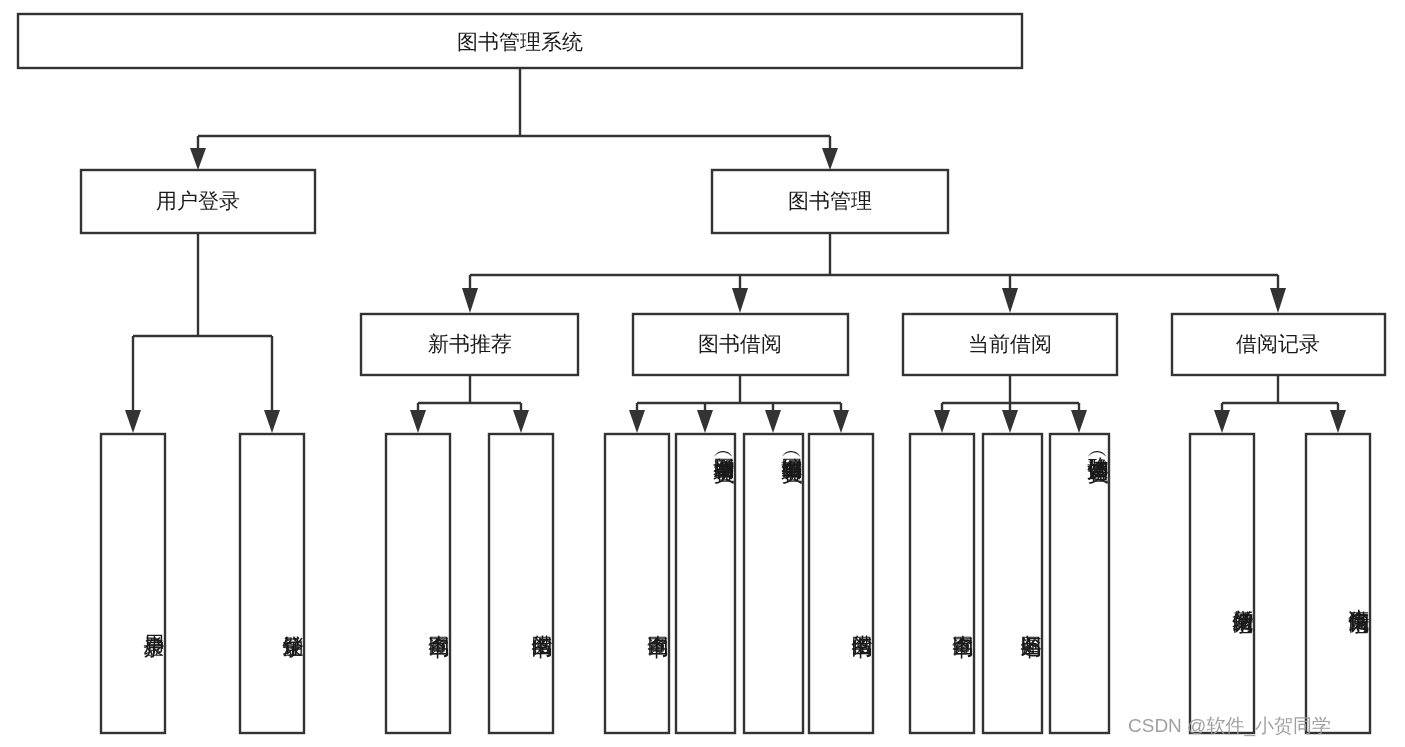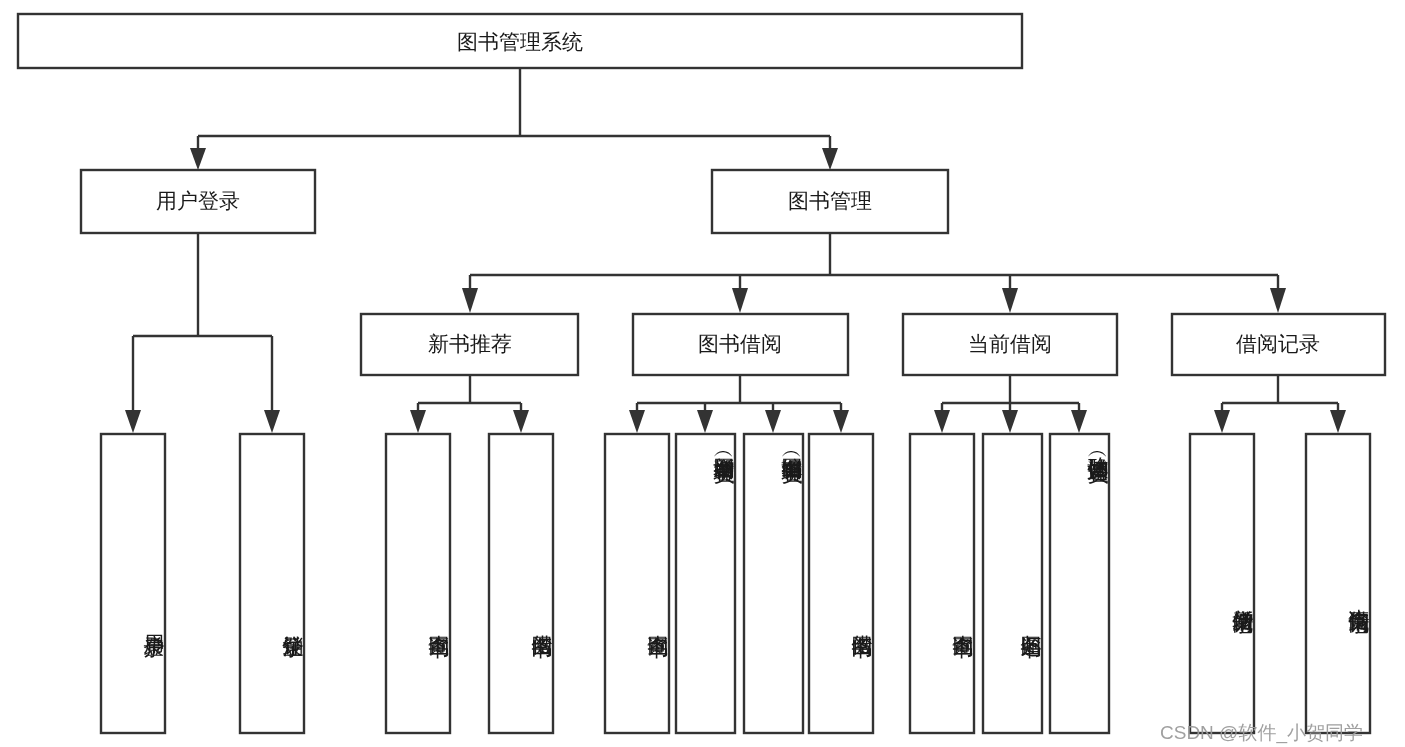--- a/index.html
+++ b/index.html
@@ -210,15 +210,15 @@
   <div class="leaf-label" style="left:744px; top:440px; width:59px; height:290px; justify-content:flex-start; display:flex;">编辑图书（管理员）</div>
   <div class="leaf-label" style="left:809px; top:506px; width:64px; height:227px; justify-content:center; display:flex;">借阅图书</div>
 
   <div class="leaf-label" style="left:910px; top:506px; width:64px; height:227px; justify-content:center; display:flex;">查询图书</div>
   <div class="leaf-label" style="left:983px; top:506px; width:59px; height:227px; justify-content:center; display:flex;">归还图书</div>
   <div class="leaf-label" style="left:1050px; top:440px; width:59px; height:290px; justify-content:flex-start; display:flex;">确认归还（管理员）</div>
 
   <div class="leaf-label" style="left:1190px; top:470px; width:64px; height:250px; justify-content:center; display:flex;">新增借阅记录</div>
   <div class="leaf-label" style="left:1306px; top:470px; width:64px; height:250px; justify-content:center; display:flex;">查询借阅记录</div>
 
-  <div class="watermark" style="left:1160px; top:713px;margin-top:7px;">CSDN @软件_小贺同学</div>
+  <div class="watermark" style="left:1128px; top:713px;">CSDN @软件_小贺同学</div>
 
 </div>
 
 </body></html>

